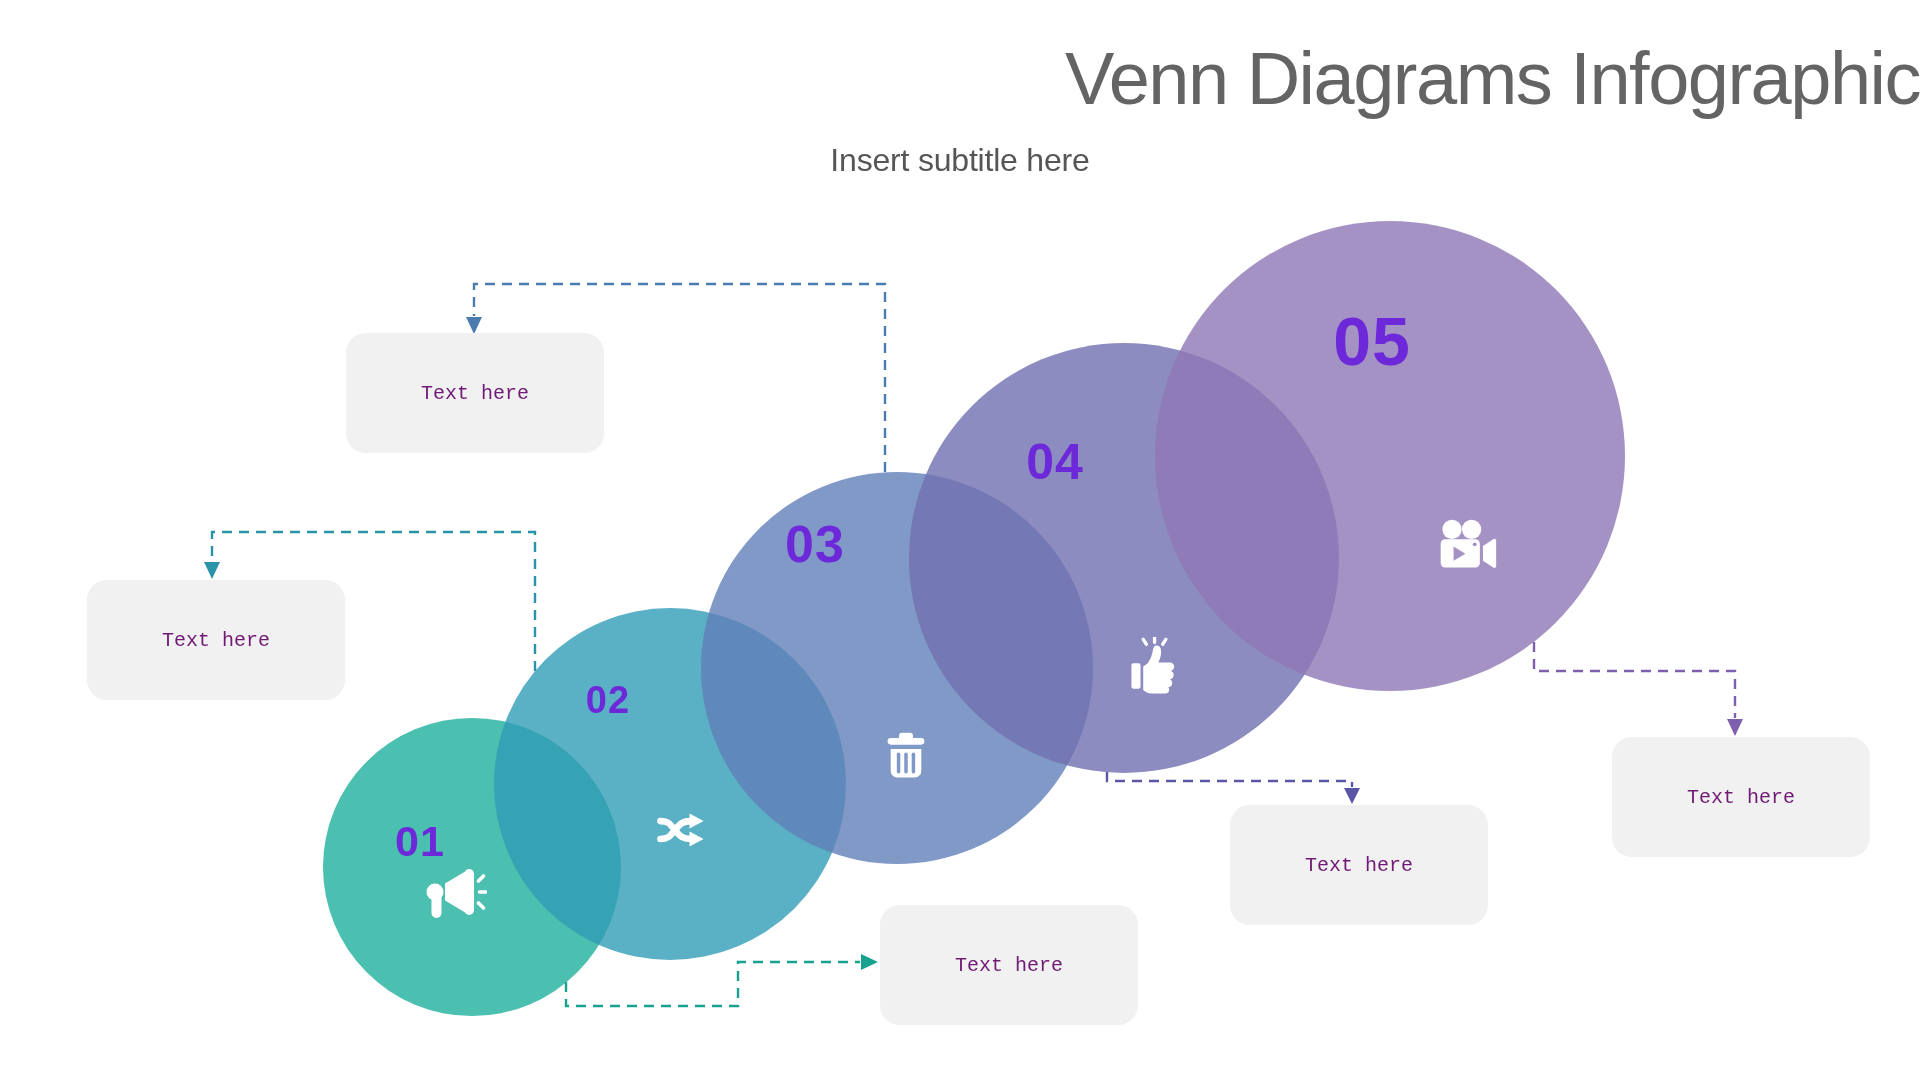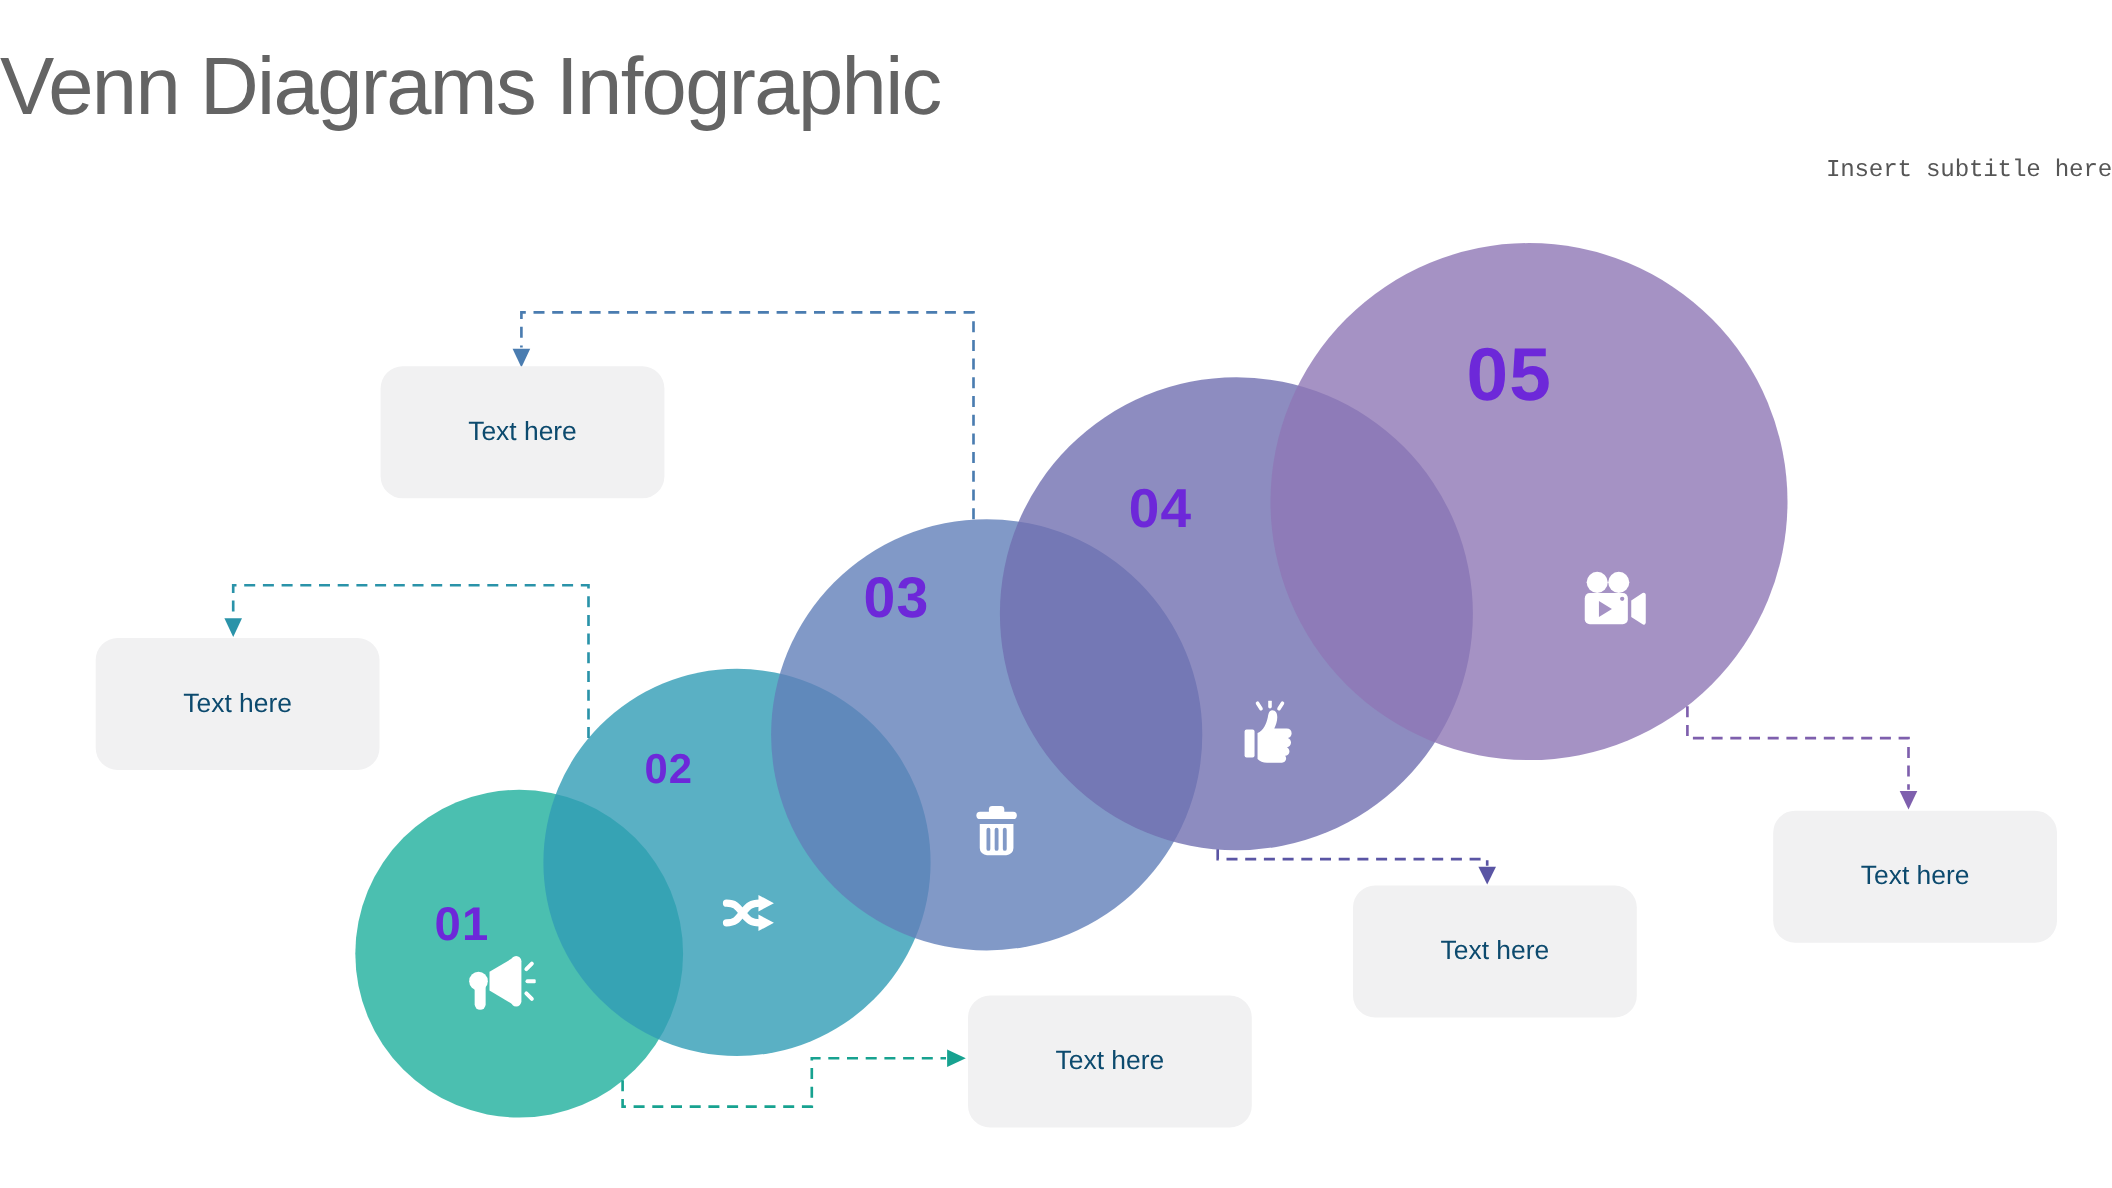--- a/index.html
+++ b/index.html
@@ -1,29 +1,29 @@
 <!DOCTYPE html>
 <html><head>
 <meta charset="utf-8">
 <style>
   html,body{margin:0;padding:0;background:#fff;}
   .stage{position:relative;width:1920px;height:1080px;background:#ffffff;overflow:hidden;
          font-family:"Liberation Sans", sans-serif;}
-  .title{position:absolute;left:0;right:0;top:36px;text-align:left;font-size:74px;
+  .title{position:absolute;left:0;right:0;top:36px;text-align:right;font-size:74px;
          font-weight:400;color:#646464;letter-spacing:-1.5px;margin:0;}
-  .subtitle{position:absolute;left:0;right:0;top:142px;text-align:right;font-size:22px;
-         color:#565656;letter-spacing:-0.2px;font-family:Liberation Mono, monospace;}
+  .subtitle{position:absolute;left:0;right:0;top:142px;text-align:center;font-size:32px;
+         color:#565656;letter-spacing:-0.2px;}
   .circle{position:absolute;border-radius:50%;}
   .num{position:absolute;transform:translate(-50%,-50%);color:#6d28d9;font-weight:700;
        letter-spacing:1px;white-space:nowrap;}
   .icon{position:absolute;transform:translate(-50%,-50%);}
   .icon svg{display:block;width:100%;height:100%;}
   .textbox{position:absolute;width:258px;height:120px;background:#f1f1f2;border-radius:20px;
        display:flex;align-items:center;justify-content:center;}
-  .textbox span{font-size:24px;color:#0c4a6e;}
+  .textbox span{font-size:20px;color:#701a75;font-family:Liberation Mono, monospace;}
   .connectors{position:absolute;left:0;top:0;pointer-events:none;}
   .connectors polyline{fill:none;stroke-width:2.4;stroke-dasharray:10 7;}
 </style>
 </head>
 <body>
 
 <div class="stage">
 
   <h1 class="title">Venn Diagrams Infographic</h1>
   <div class="subtitle">Insert subtitle here</div>

